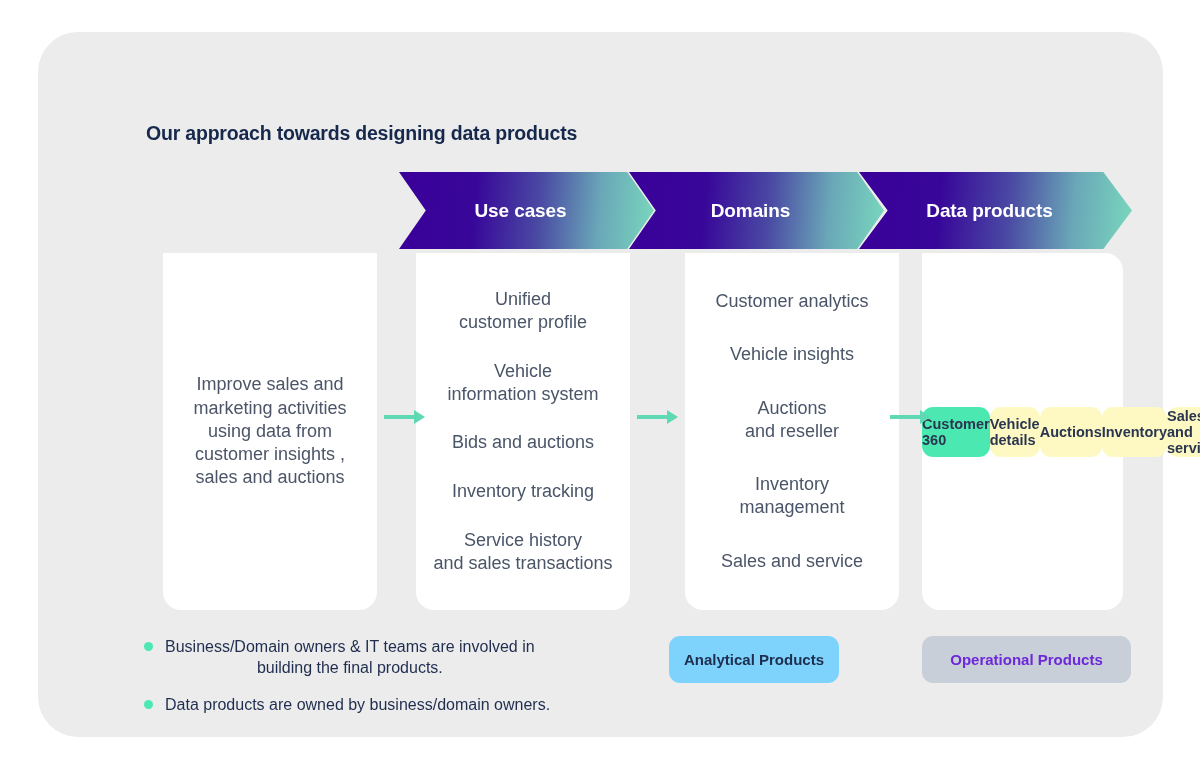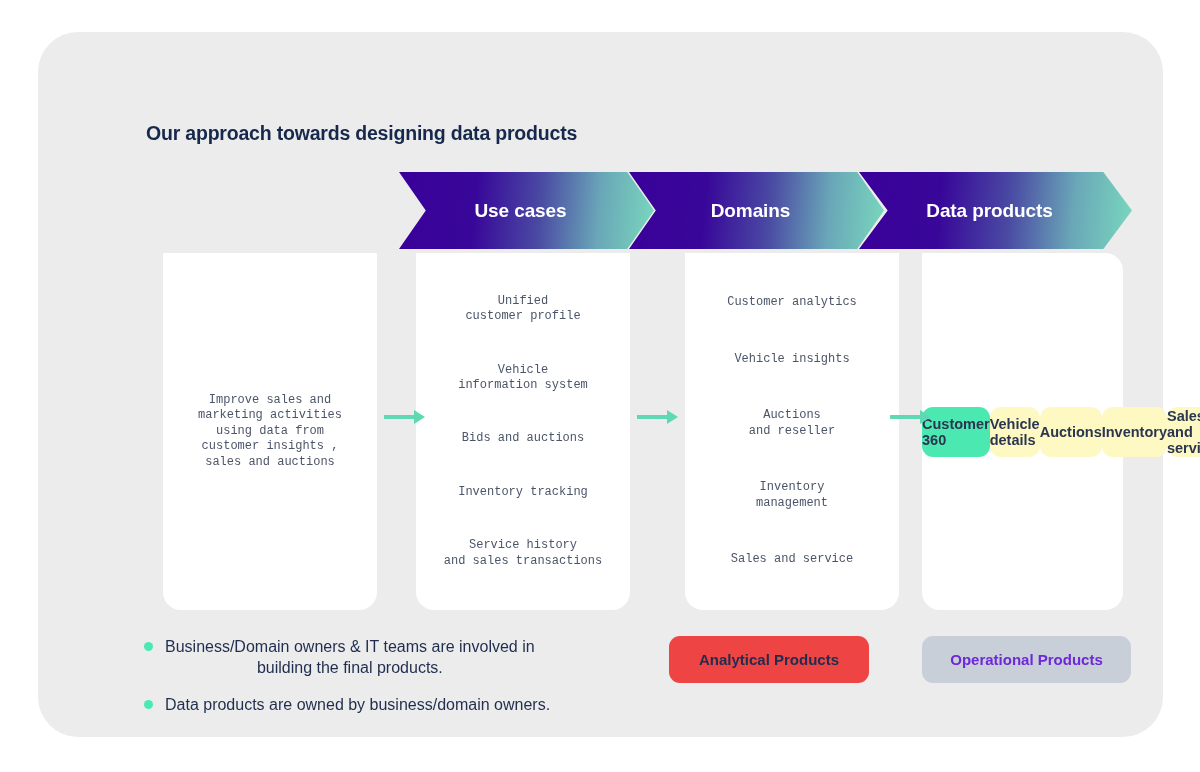--- a/index.html
+++ b/index.html
@@ -108,27 +108,26 @@
     justify-content: center;
     padding: 0 6px;
     box-sizing: border-box;
   }
   .col-inner.spread {
     justify-content: space-around;
     padding: 22px 6px;
   }
 
   .col-text {
-    font-size: 12px;
+    font-size: 18px;
     line-height: 1.29;
     color: #4a5568;
     text-align: center;
     white-space: pre-line;
     font-weight: normal;
-    font-family: Liberation Mono, monospace;
   }
   .col-text.vision { color: #4c5568; }
 
   
   .pill-col {
     position: absolute;
     left: 0; right: 0; top: 0; bottom: 0;
     display: flex;
     flex-direction: row;
     align-items: center;
@@ -198,22 +197,22 @@
     border-radius: 11px;
     display: flex;
     align-items: center;
     justify-content: center;
     font-size: 15px;
     font-weight: bold;
     color: #1f2d4e;
   }
   .tag.analytical {
     left: 631px;
-    width: 200px;
-    background: #ef4444;
+    width: 170px;
+    background: #7dd3fc;
   }
   .tag.operational {
     left: 884px;
     width: 209px;
     background: #c9cfd9;
     color: #6d28d9;
   }
 </style>
 </head>
 <body>

